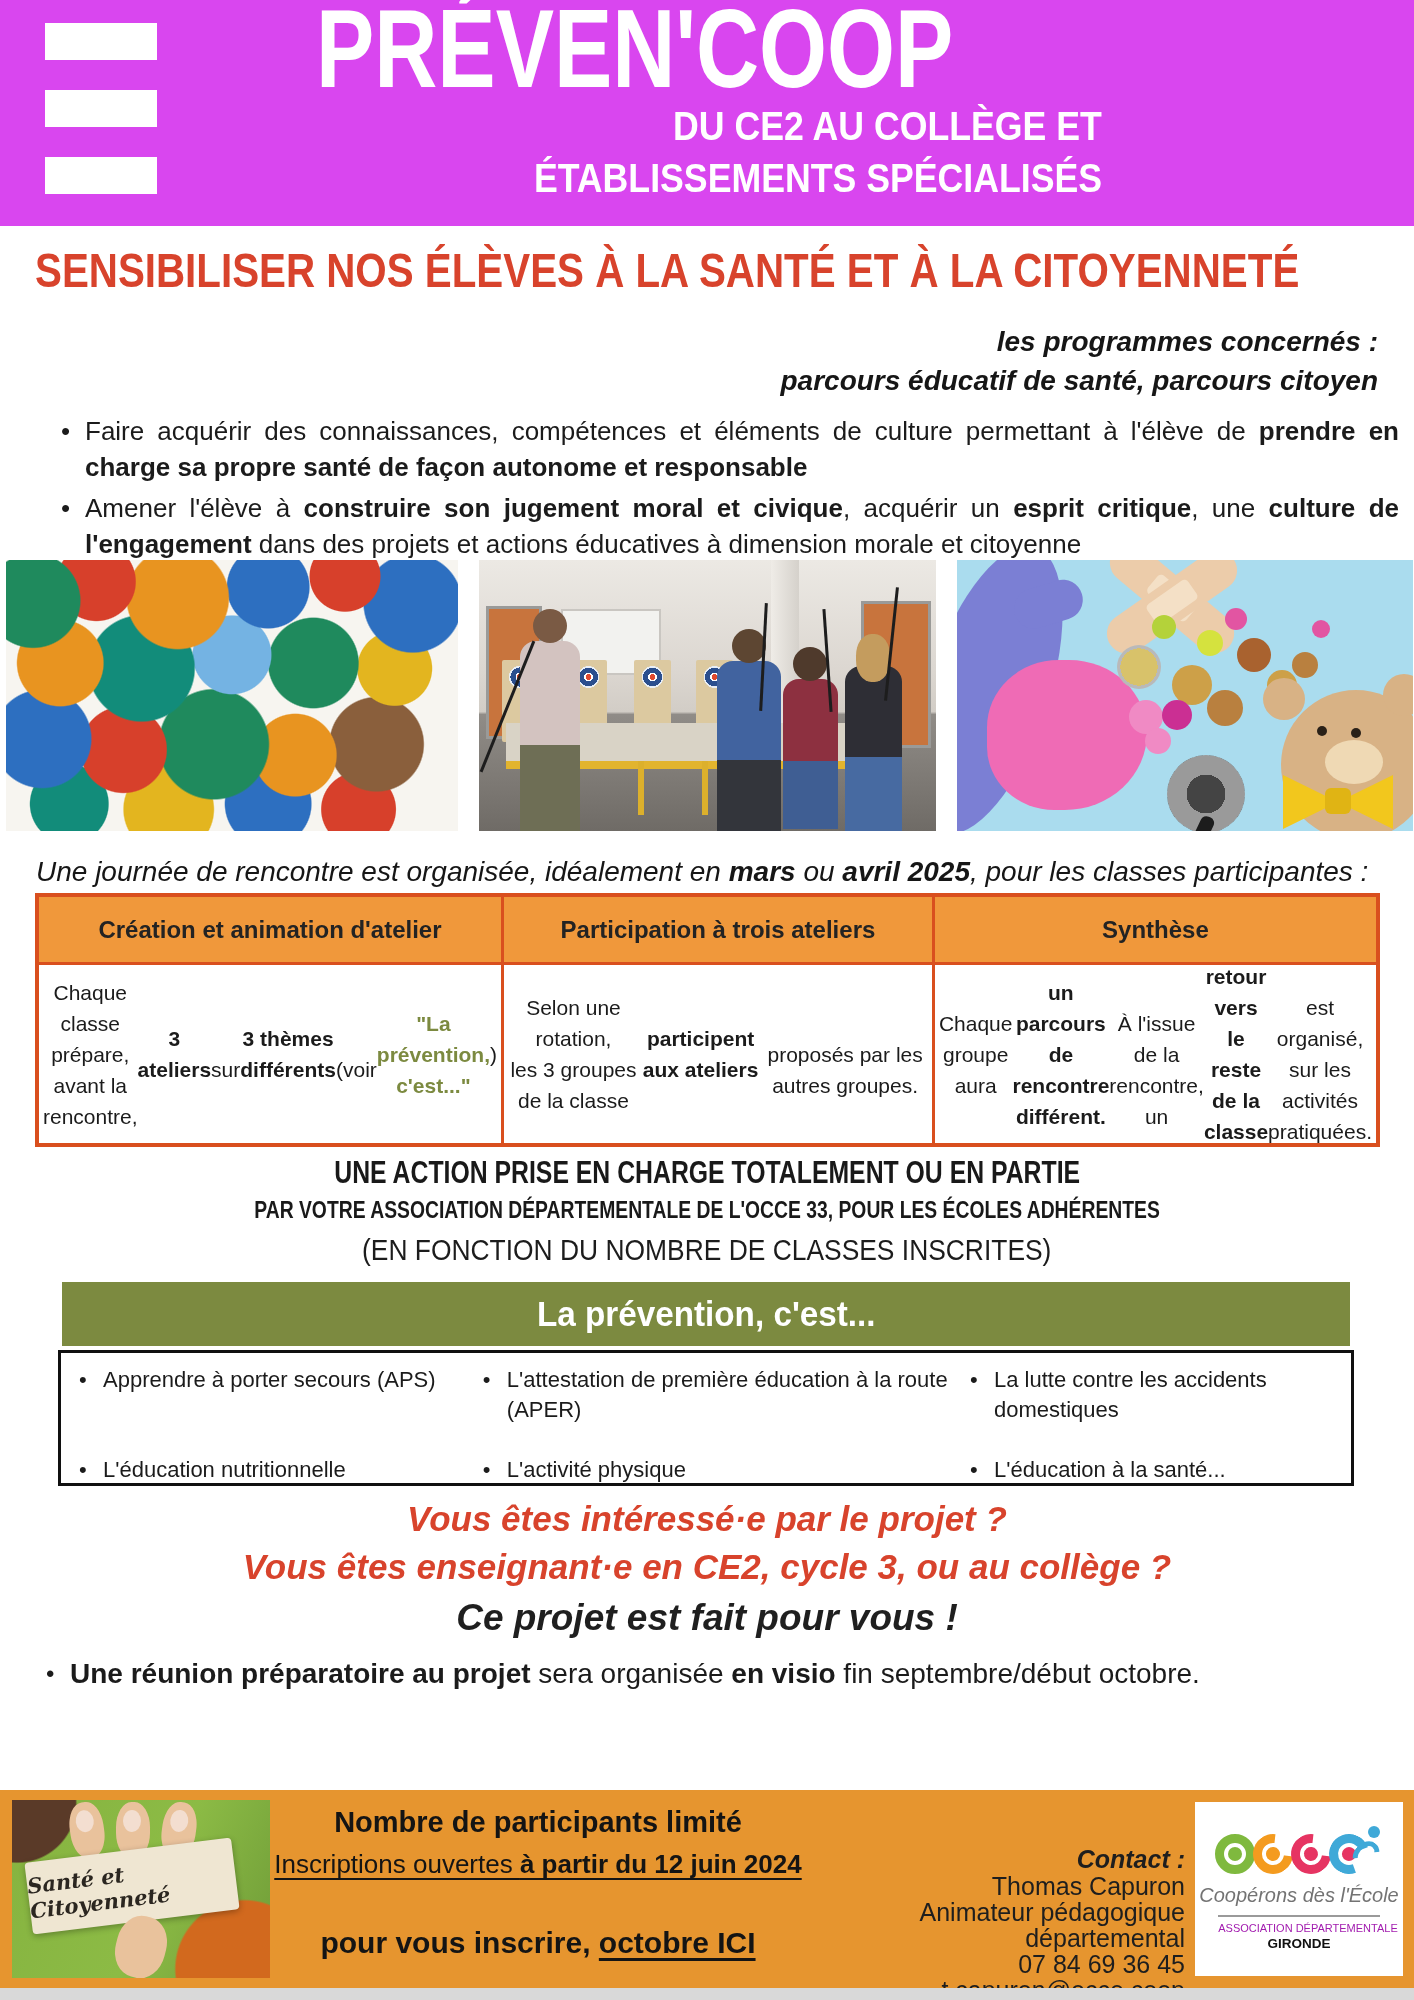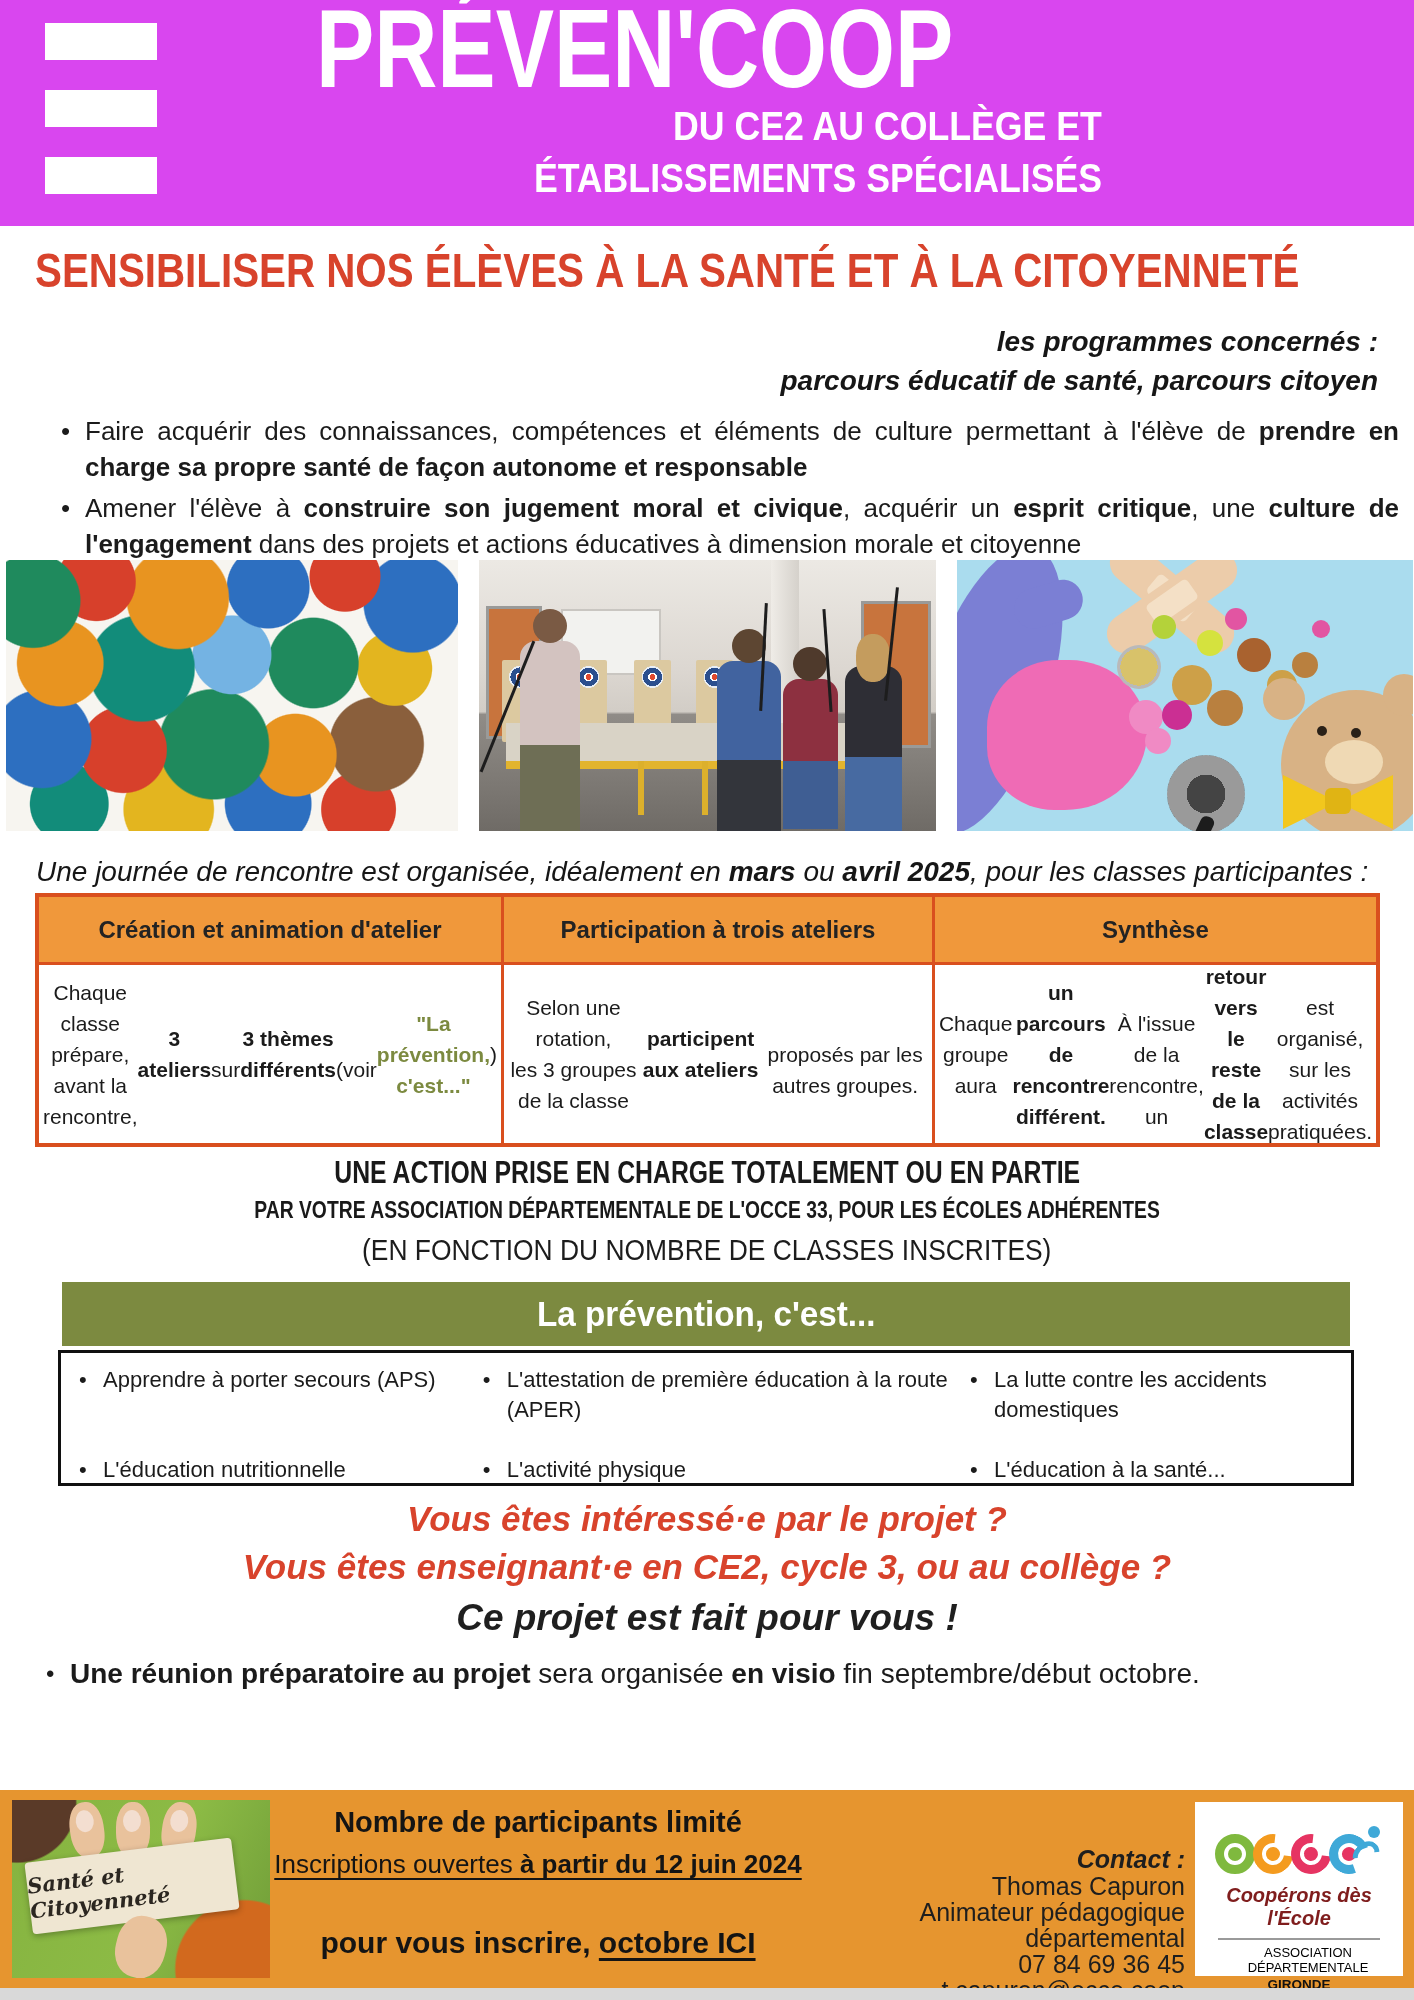--- a/index.html
+++ b/index.html
@@ -157,23 +157,23 @@
   .ring{width:22px;height:22px;border-radius:50%;position:relative;display:inline-block;margin:0 -1px;}
   .ring::after{content:"";position:absolute;left:50%;top:50%;transform:translate(-50%,-50%);width:14px;height:14px;border-radius:50%;}
   .lo{border:9px solid #7FB93E;}.lo::after{background:#7FB93E;}
   .lc1{border:9px solid #F49B1F;border-right-color:transparent;transform:rotate(-38deg);}.lc1::after{background:#F49B1F;}
   .lc2{border:9px solid #E63462;border-right-color:transparent;transform:rotate(-38deg);}.lc2::after{background:#E63462;}
   .le{border:9px solid #3FA9D8;border-right-color:transparent;transform:rotate(25deg);}.le::after{background:#E63462;}
   .lfig{position:relative;width:20px;height:40px;margin-left:-6px;}
   .lfig::before{content:"";position:absolute;right:2px;top:-8px;width:12px;height:12px;background:#3FA9D8;border-radius:50%;}
   .lfig::after{content:"";position:absolute;right:4px;top:6px;width:14px;height:20px;border:5px solid #3FA9D8;
                border-right-color:transparent;border-bottom-color:transparent;border-radius:50%;transform:rotate(40deg);}
-  .ltag{font-size:20px;font-weight:bold;font-style:italic;color:#7f1d1d;margin-top:8px;}
+  .ltag{font-size:20px;font-weight:normal;font-style:italic;color:#737373;margin-top:8px;}
   .ldiv{width:78%;border:none;border-top:2px solid #9a9a9a;margin:8px auto 5px auto;}
-  .lassoc{font-size:13px;color:#000000;padding-left:18px;}
+  .lassoc{font-size:11px;color:#a21caf;padding-left:18px;}
   .lgir{font-size:13.5px;font-weight:bold;color:#111;margin-top:2px;}
   .bottomstrip{position:absolute;left:0;top:1988px;width:1414px;height:12px;background:#d9d9d9;}
 </style>
 </head>
 <body>
 
 <div id="page">
 
   <div class="hdr">
     <div class="bars">

